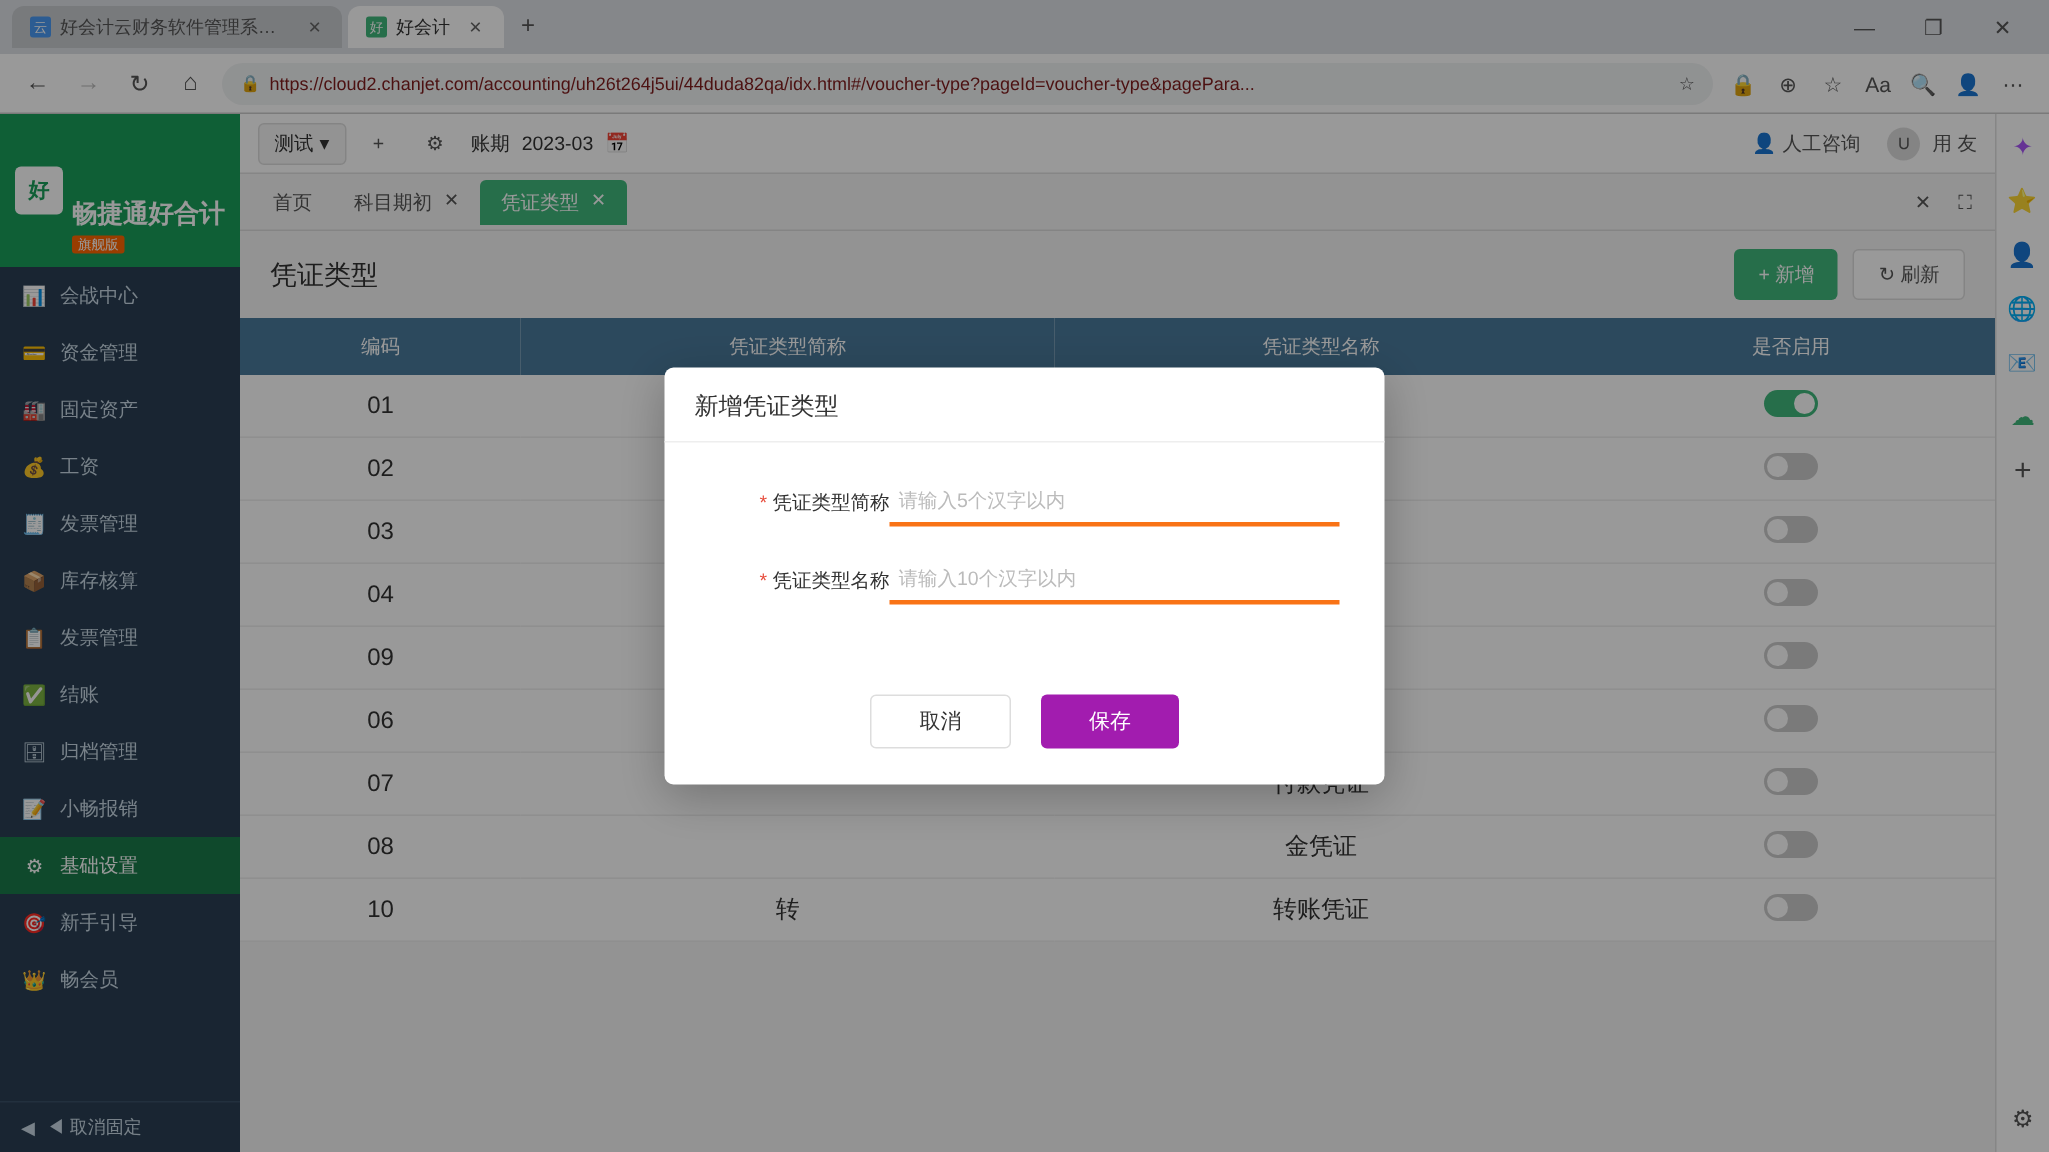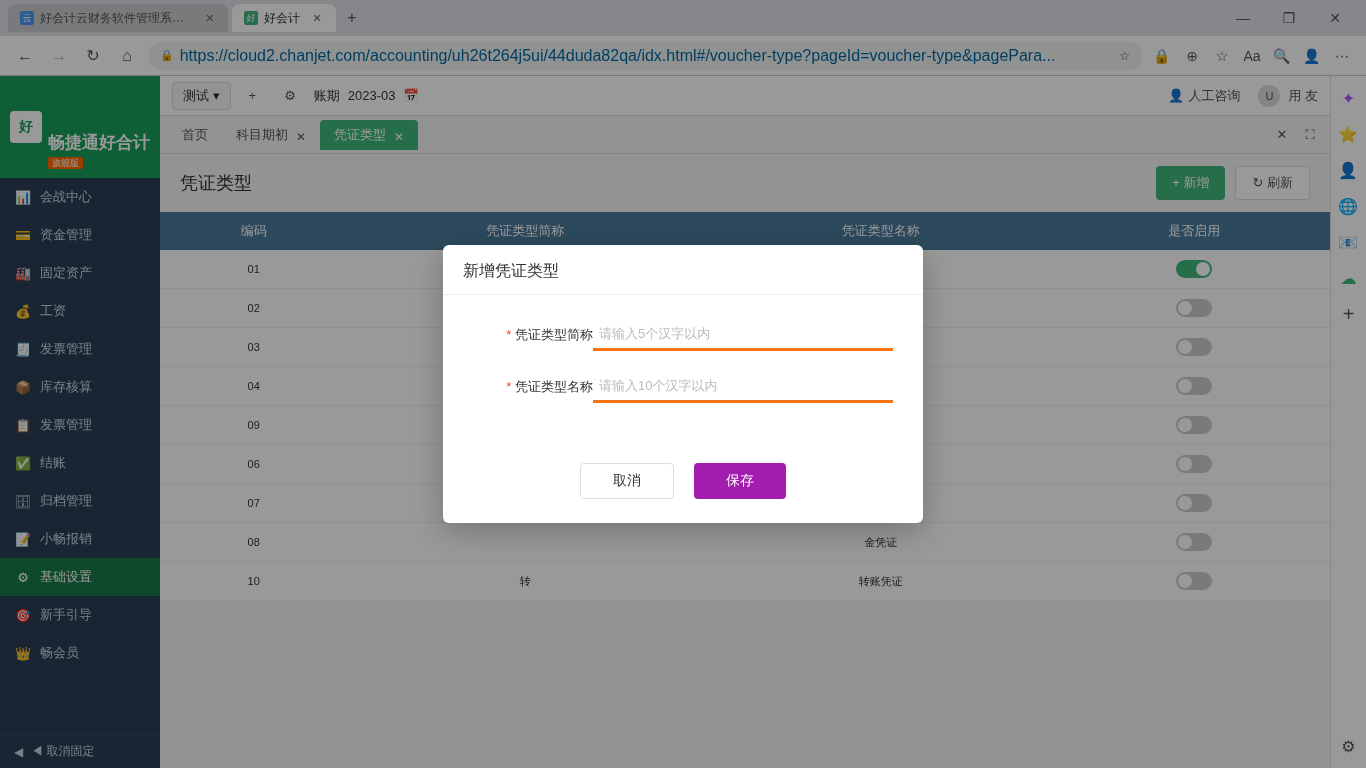--- a/index.html
+++ b/index.html
@@ -8,21 +8,21 @@
     .tab { display: flex; align-items: center; height: 28px; padding: 0 12px; border-radius: 8px 8px 0 0; font-size: 12px; gap: 6px; max-width: 220px; }
     .tab.active { background: #fff; color: #333; }
     .tab.inactive { background: #c8cbcf; color: #555; }
     .tab-favicon { width: 14px; height: 14px; background: #4a9af4; border-radius: 2px; display: inline-flex; align-items: center; justify-content: center; color: #fff; font-size: 9px; flex-shrink: 0; }
     .tab-close { width: 14px; height: 14px; border-radius: 50%; display: flex; align-items: center; justify-content: center; cursor: pointer; font-size: 11px; color: #666; margin-left: 4px; }
     .new-tab-btn { width: 24px; height: 24px; border-radius: 50%; display: flex; align-items: center; justify-content: center; font-size: 16px; color: #555; cursor: pointer; }
     .browser-controls { display: flex; align-items: center; height: 40px; padding: 0 12px; background: #fff; gap: 8px; border-bottom: 1px solid #ccc; }
     .nav-btn { width: 26px; height: 26px; border-radius: 50%; display: flex; align-items: center; justify-content: center; color: #555; font-size: 16px; cursor: pointer; }
     .address-bar { flex: 1; height: 28px; background: #f1f3f4; border-radius: 14px; display: flex; align-items: center; padding: 0 12px; font-size: 12px; color: #333; gap: 6px; }
     .address-bar .lock-icon { color: #555; font-size: 11px; }
-    .address-text { flex: 1; overflow: hidden; white-space: nowrap; text-overflow: ellipsis; font-size: 16px; color: #0369a1; }
+    .address-text { flex: 1; overflow: hidden; white-space: nowrap; text-overflow: ellipsis; font-size: 12px; color: #7f1d1d; }
     .browser-actions { display: flex; align-items: center; gap: 6px; }
     .browser-action-btn { width: 24px; height: 24px; display: flex; align-items: center; justify-content: center; color: #555; font-size: 14px; cursor: pointer; border-radius: 4px; }
 
     
     .app-container { display: flex; height: calc(768px - 76px); }
 
     
     .sidebar { width: 160px; background: #2a3f54; display: flex; flex-direction: column; height: 100%; flex-shrink: 0; }
     .sidebar-logo { background: #1a9f5a; padding: 8px 10px; display: flex; align-items: center; gap: 6px; }
     .logo-icon { width: 32px; height: 32px; background: #fff; border-radius: 4px; display: flex; align-items: center; justify-content: center; font-size: 14px; color: #1a9f5a; font-weight: bold; }
@@ -41,39 +41,39 @@
     
     .app-header { background: #fff; height: 40px; display: flex; align-items: center; padding: 0 12px; border-bottom: 1px solid #e0e0e0; gap: 8px; }
     .workspace-selector { display: flex; align-items: center; gap: 4px; background: #f5f5f5; border: 1px solid #ddd; border-radius: 4px; padding: 4px 10px; cursor: pointer; font-size: 13px; color: #333; }
     .header-actions { display: flex; align-items: center; gap: 8px; margin-left: auto; }
     .period-info { display: flex; align-items: center; gap: 4px; font-size: 13px; color: #333; }
     .header-btn { display: flex; align-items: center; gap: 4px; padding: 4px 10px; border-radius: 4px; cursor: pointer; font-size: 13px; color: #555; }
     .user-btn { display: flex; align-items: center; gap: 4px; font-size: 13px; color: #555; cursor: pointer; }
 
     
     .tabs-bar { display: flex; align-items: center; background: #f5f5f5; border-bottom: 1px solid #ddd; height: 38px; padding: 0 8px; }
-    .tab-item { display: flex; align-items: flex-end; gap: 4px; padding: 6px 14px; font-size: 13px; cursor: pointer; color: #555; border-radius: 4px 4px 0 0; }
+    .tab-item { display: flex; align-items: flex-start; gap: 4px; padding: 6px 14px; font-size: 13px; cursor: pointer; color: #555; border-radius: 4px 4px 0 0; }
     .tab-item.active { background: #40b87c; color: #fff; }
     .tab-item .tab-x { font-size: 12px; cursor: pointer; margin-left: 4px; }
 
     
     .content-area { flex: 1; overflow: auto; background: #e8e8e8; padding: 0; }
     .page-content { background: #f5f5f5; min-height: 100%; }
     .page-header { display: flex; align-items: center; justify-content: space-between; padding: 12px 20px; background: #f5f5f5; }
     .page-title { font-size: 18px; color: #333; font-weight: 500; }
     .page-actions { display: flex; gap: 10px; }
     .btn-new { background: #40b87c; color: #fff; border: none; padding: 7px 16px; border-radius: 4px; font-size: 13px; cursor: pointer; display: flex; align-items: center; gap: 4px; }
     .btn-refresh { background: #fff; color: #555; border: 1px solid #ddd; padding: 7px 16px; border-radius: 4px; font-size: 13px; cursor: pointer; display: flex; align-items: center; gap: 4px; }
 
     
     .data-table { width: 100%; border-collapse: collapse; background: #fff; }
     .data-table thead { background: #4a7a9b; color: #fff; }
     .data-table thead th { padding: 10px 16px; font-size: 13px; font-weight: normal; text-align: center; }
     .data-table tbody tr { border-bottom: 1px solid #eee; }
-    .data-table tbody td { padding: 10px 16px; font-size: 11px; color: #333; text-align: center; }
+    .data-table tbody td { padding: 10px 16px; font-size: 16px; color: #333; text-align: center; }
 
     
     .toggle { width: 36px; height: 18px; border-radius: 9px; display: inline-flex; align-items: center; padding: 2px; cursor: pointer; }
     .toggle.on { background: #40b87c; justify-content: flex-end; }
     .toggle.off { background: #ccc; justify-content: flex-start; }
     .toggle-thumb { width: 14px; height: 14px; background: #fff; border-radius: 50%; }
 
     
     .overlay { position: fixed; top: 0; left: 0; right: 0; bottom: 0; background: rgba(0,0,0,0.4); z-index: 1000; display: flex; align-items: center; justify-content: center; }
     .modal { background: #fff; border-radius: 6px; width: 480px; padding: 0; box-shadow: 0 8px 32px rgba(0,0,0,0.25); }

